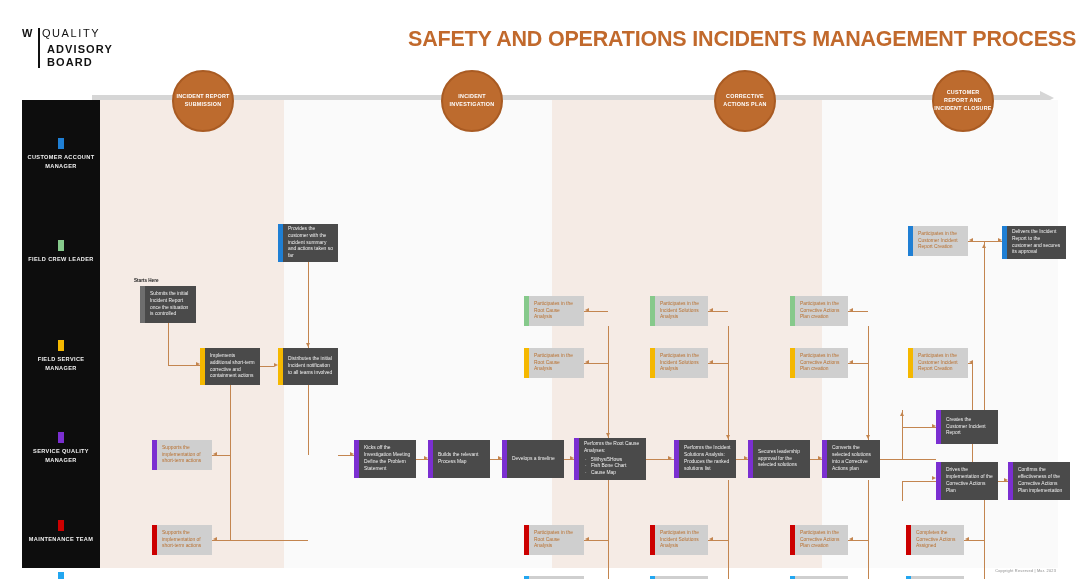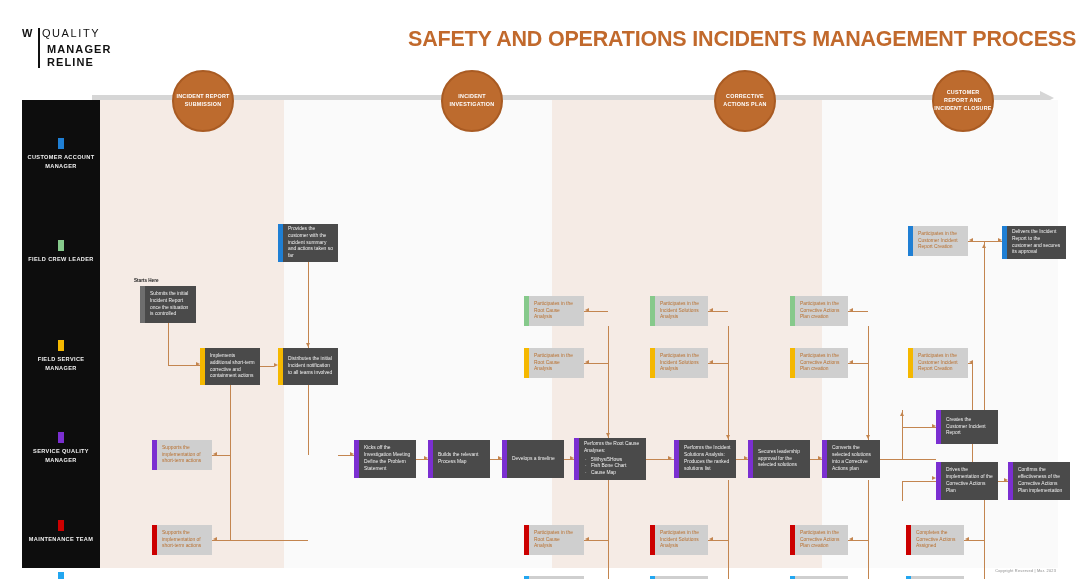--- a/index.html
+++ b/index.html
@@ -85,22 +85,22 @@
 <body>
 
 <div id="canvas">
 
   <div class="logo">
     <div class="logo-rule"></div>
     <div class="logo-row1">
       <span class="logo-w">W</span>
       <span class="logo-reline">QUALITY</span>
     </div>
-    <div class="logo-adv">MANAGER</div>
-    <div class="logo-board">RELINE</div>
+    <div class="logo-adv">ADVISORY</div>
+    <div class="logo-board">BOARD</div>
   </div>
 
   <div class="maptitle">SAFETY AND OPERATIONS INCIDENTS MANAGEMENT PROCESS MAP</div>
 
   <div class="axis"></div>
   <div class="axis-head"></div>
 
   <div class="field">
     <div id="bands">
         <div class="band" style="left: 78px; width: 184px; background: rgb(245, 235, 229);"></div>

